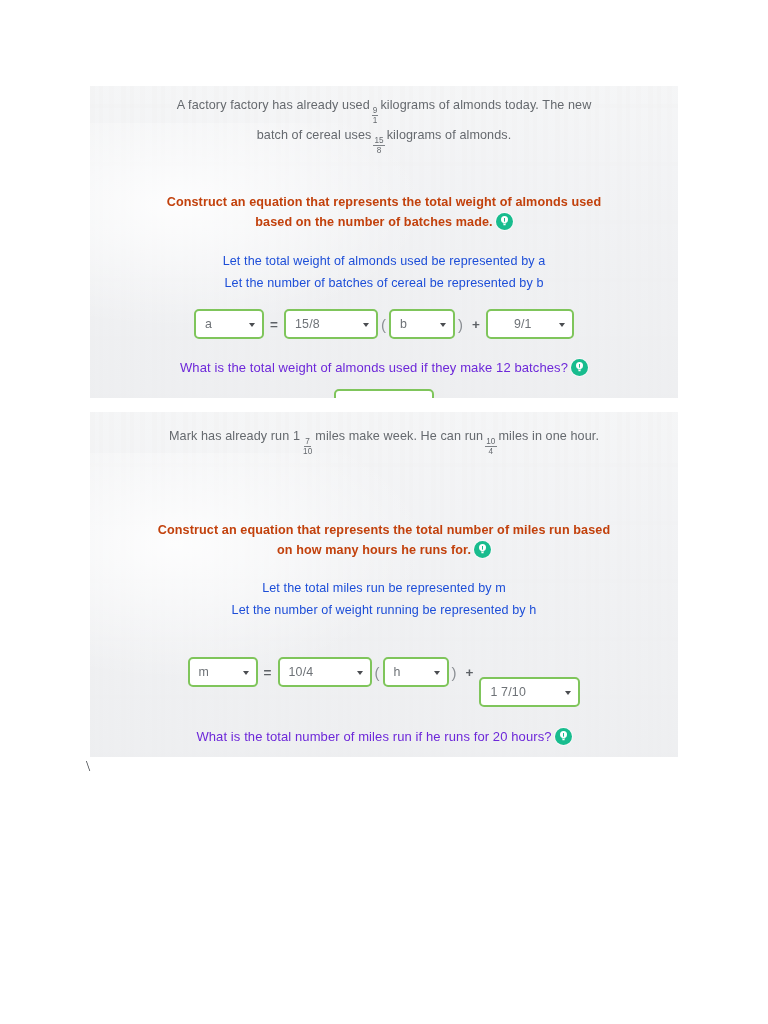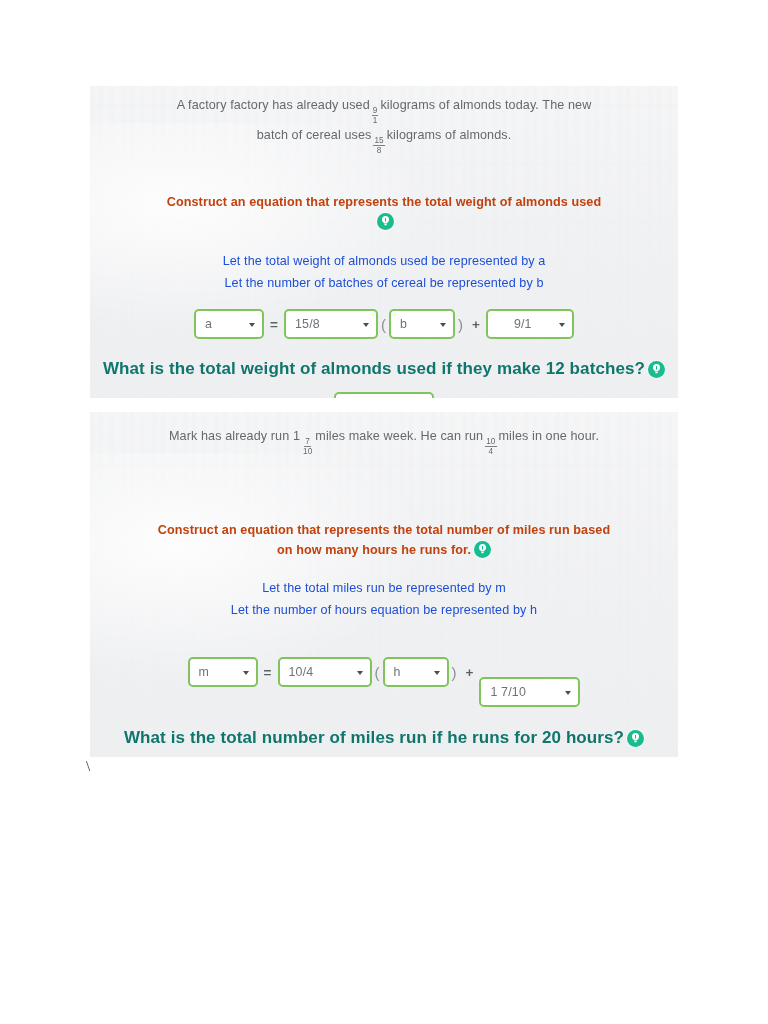--- a/index.html
+++ b/index.html
@@ -99,23 +99,23 @@
   }
 
   .let-line {
     color: #1d4ed8;
     font-size: 12.6px;
     line-height: 22px;
     letter-spacing: 0.1px;
   }
 
   .question {
-    color: #0f766e;
-    font-size: 17px;
-    font-weight: bold;
+    color: #6d28d9;
+    font-size: 13px;
+    font-weight: normal;
     letter-spacing: 0.1px;
   }
 
   
   .frac {
     display: inline-flex;
     flex-direction: column;
     align-items: center;
     justify-content: center;
     vertical-align: -0.32em;
@@ -221,21 +221,21 @@
               <span class="den">1</span>
             </span><span>kilograms of almonds today. The new</span></span>
         <span class="prompt-line"><span>batch of cereal uses</span><span class="frac">
               <span class="num">15</span>
               <span class="den">8</span>
             </span><span>kilograms of almonds.</span></span>
       </div>
 
       <div class="construct" style="padding-top:37px;">
         <span style="display:block;">Construct an equation that represents the total weight of almonds used</span>
-        <span style="display:block;"><span class="hint-badge">
+        <span style="display:block;"><span>based on the number of batches made.</span><span class="hint-badge">
               <svg width="11" height="12" viewBox="0 0 11 12" aria-hidden="true">
                 <circle cx="5.5" cy="4.4" r="3.5" fill="#ffffff"></circle>
                 <rect x="3.9" y="7.2" width="3.2" height="1.3" rx="0.5" fill="#ffffff"></rect>
                 <rect x="4.3" y="9.0" width="2.4" height="1.2" rx="0.5" fill="#ffffff"></rect>
                 <rect x="5.0" y="3.0" width="1.0" height="3.6" fill="#18bc8e"></rect>
               </svg>
             </span></span>
       </div>
 
       <div style="padding-top:18px;">
@@ -309,21 +309,21 @@
                 <circle cx="5.5" cy="4.4" r="3.5" fill="#ffffff"></circle>
                 <rect x="3.9" y="7.2" width="3.2" height="1.3" rx="0.5" fill="#ffffff"></rect>
                 <rect x="4.3" y="9.0" width="2.4" height="1.2" rx="0.5" fill="#ffffff"></rect>
                 <rect x="5.0" y="3.0" width="1.0" height="3.6" fill="#18bc8e"></rect>
               </svg>
             </span></span>
       </div>
 
       <div style="padding-top:17px;">
         <div class="let-line">Let the total miles run be represented by m</div>
-        <div class="let-line">Let the number of hours equation be represented by h</div>
+        <div class="let-line">Let the number of weight running be represented by h</div>
       </div>
 
       <div class="equation-row" style="padding-top:16px;">
         <span class="dd" style="width:70px;">
             <span>m</span>
             <span class="caret"></span>
           </span>
         <span class="op">=</span>
         <span class="dd" style="width:94px;">
             <span>10/4</span>

